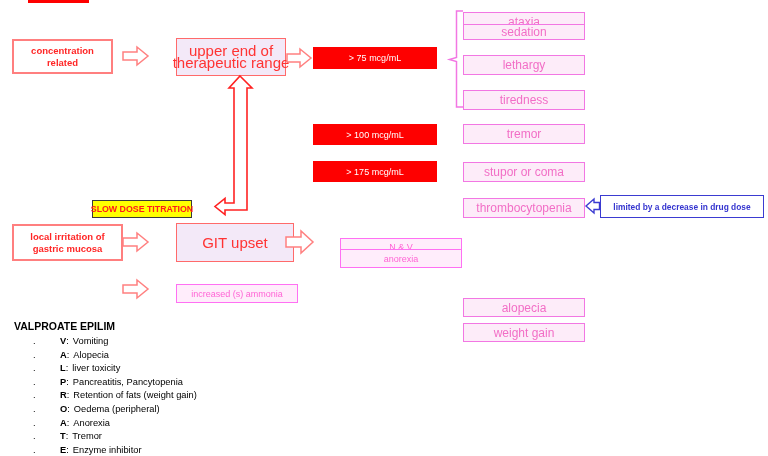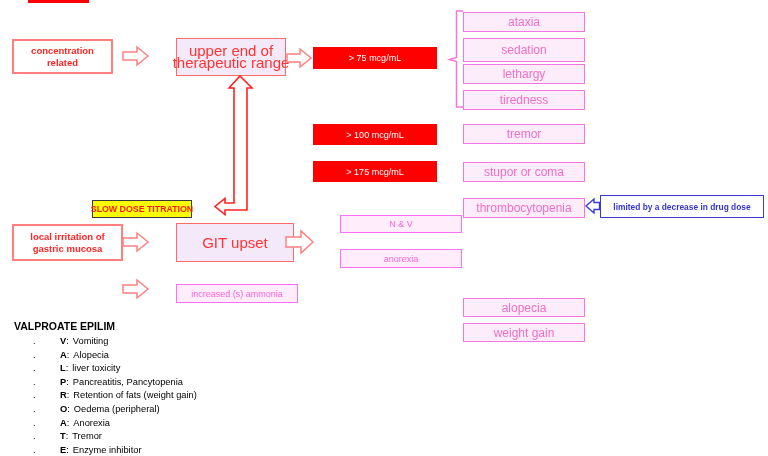--- a/index.html
+++ b/index.html
@@ -44,24 +44,24 @@
     <span>therapeutic range</span>
   </div>
 
   <div class="box redbox" style="left:313px;top:47px;width:124px;height:22px;">
     <span>&gt; 75 mcg/mL</span>
   </div>
 
   <div class="box pink" style="left:463px;top:12px;width:122px;height:20px;">
     <span>ataxia</span>
   </div>
-  <div class="box pink" style="left:463px;top:38px;width:122px;height:24px;">
+  <div class="box pink" style="left:463px;top:24px;width:122px;height:16px;">
     <span>sedation</span>
   </div>
-  <div class="box pink" style="left:463px;top:64px;width:122px;height:20px;">
+  <div class="box pink" style="left:463px;top:55px;width:122px;height:20px;">
     <span>lethargy</span>
   </div>
   <div class="box pink" style="left:463px;top:90px;width:122px;height:20px;">
     <span>tiredness</span>
   </div>
 
   <div class="box redbox" style="left:313px;top:124px;width:124px;height:21px;">
     <span>&gt; 100 mcg/mL</span>
   </div>
   <div class="box pink" style="left:463px;top:124px;width:122px;height:20px;">
@@ -86,21 +86,21 @@
     <span>SLOW DOSE TITRATION</span>
   </div>
 
   <div class="box white-red" style="left:12px;top:224px;width:111px;height:37px;">
     <span>local irritation of</span>
     <span>gastric mucosa</span>
   </div>
   <div class="box lav" style="left:176px;top:223px;width:118px;height:39px;">
     <span>GIT upset</span>
   </div>
-  <div class="box mag" style="left:340px;top:215px;width:122px;height:18px;">
+  <div class="box mag" style="left:340px;top:238px;width:122px;height:18px;">
     <span>N &amp; V</span>
   </div>
   <div class="box mag" style="left:340px;top:249px;width:122px;height:19px;">
     <span>anorexia</span>
   </div>
 
   <div class="box mag" style="left:176px;top:284px;width:122px;height:19px;">
     <span>increased (s) ammonia</span>
   </div>
 

